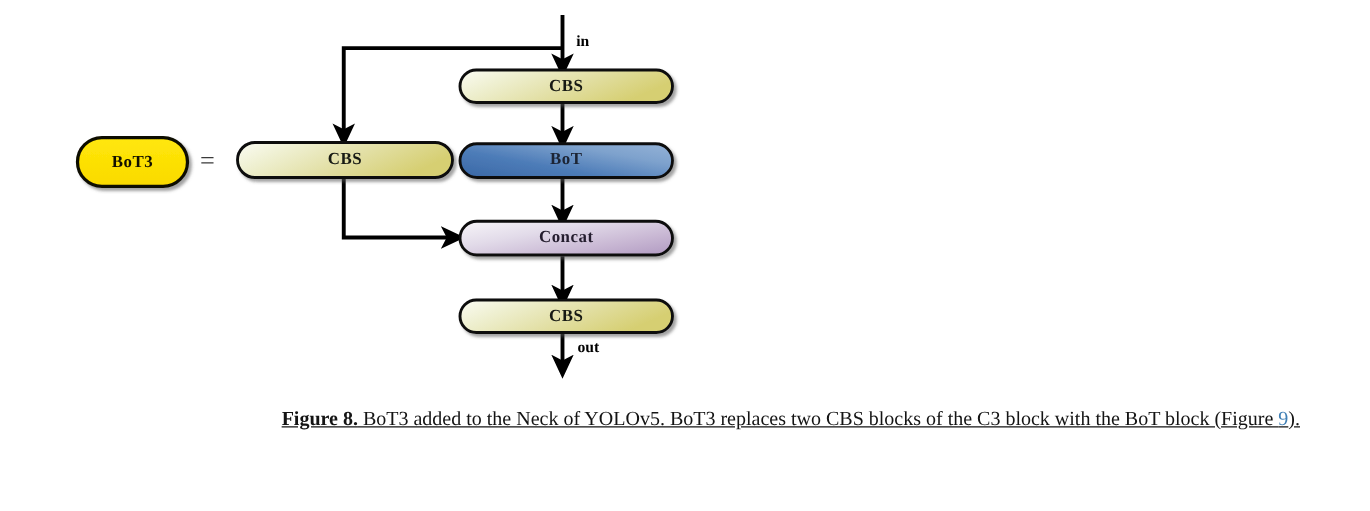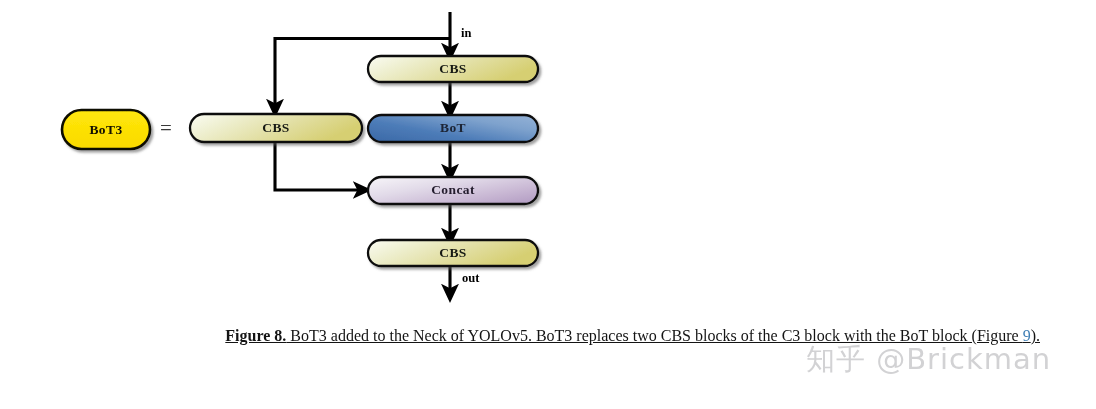--- a/index.html
+++ b/index.html
@@ -196,15 +196,14 @@
       <rect x="368" y="240" width="170" height="26" rx="13" ry="13" fill="url(#grad-cbs)" stroke="#0d0d0d" stroke-width="2.3" filter="url(#blockshadow)"></rect>
       <text class="node-label" x="453" y="253.5">CBS</text>
     </g>
 
     <text class="io-label" x="461" y="34">in</text>
     <text class="io-label" x="462" y="279">out</text>
   </svg>
 
   <div class="caption"><b>Figure 8.</b><span> BoT3 added to the Neck of YOLOv5. BoT3 replaces two CBS blocks of the C3 block with the BoT block (Figure </span><span class="figref">9</span><span>).</span></div>
 
-  <div id="watermark">知乎 @Brickman</div>
 
 </div>
 
 </body></html>

